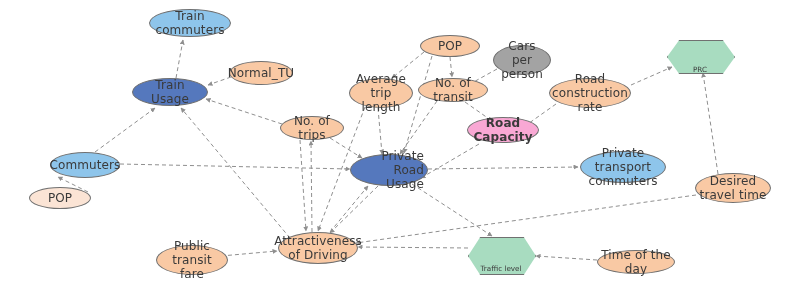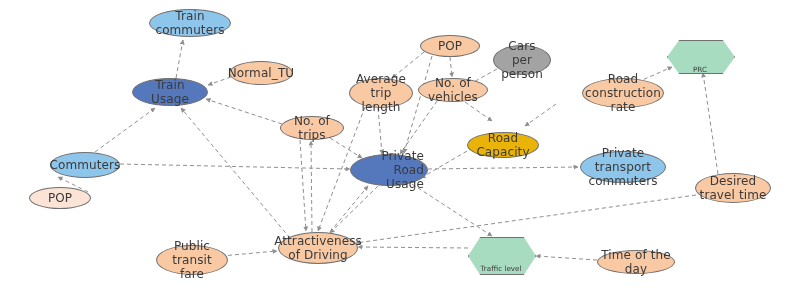--- a/index.html
+++ b/index.html
@@ -90,29 +90,29 @@
       <div class="node ellipse" style="left: 350px; top: 154px; width: 78px; height: 32px; background: rgb(85, 120, 189); text-align: right;">
         <span>Private Road Usage</span>
       </div>
       <div class="node ellipse" style="left: 349px; top: 78px; width: 64px; height: 30px; background: rgb(249, 201, 164);">
         <span>Average trip length</span>
       </div>
       <div class="node ellipse" style="left: 420px; top: 35px; width: 60px; height: 22px; background: rgb(249, 201, 164);">
         <span>POP</span>
       </div>
       <div class="node ellipse" style="left: 418px; top: 78px; width: 70px; height: 24px; background: rgb(249, 201, 164);">
-        <span>No. of vehicles</span>
+        <span>No. of transit</span>
       </div>
       <div class="node ellipse" style="left: 493px; top: 45px; width: 58px; height: 30px; background: #a3a3a3;">
         <span>Cars per person</span>
       </div>
-      <div class="node ellipse" style="left: 467px; top: 132px; width: 72px; height: 26px; background: #eab308;">
+      <div class="node ellipse" style="left: 467px; top: 117px; width: 72px; height: 26px; background: #f9a8d4; font-weight: bold;">
         <span>Road Capacity</span>
       </div>
-      <div class="node ellipse" style="left: 582px; top: 78px; width: 82px; height: 30px; background: rgb(249, 201, 164);">
+      <div class="node ellipse" style="left: 549px; top: 78px; width: 82px; height: 30px; background: rgb(249, 201, 164);">
         <span>Road construction rate</span>
       </div>
       <div class="hexwrap" style="left: 667px; top: 40px; width: 66px; height: 32px;">
         <div class="hexagon" style="background: rgb(168, 220, 192);"></div>
         <div class="hexlabel">PRC</div>
       </div>
       <div class="node ellipse" style="left: 580px; top: 151px; width: 86px; height: 32px; background: rgb(142, 197, 235);">
         <span>Private transport commuters</span>
       </div>
       <div class="node ellipse" style="left: 695px; top: 173px; width: 76px; height: 30px; background: rgb(249, 201, 164);">

